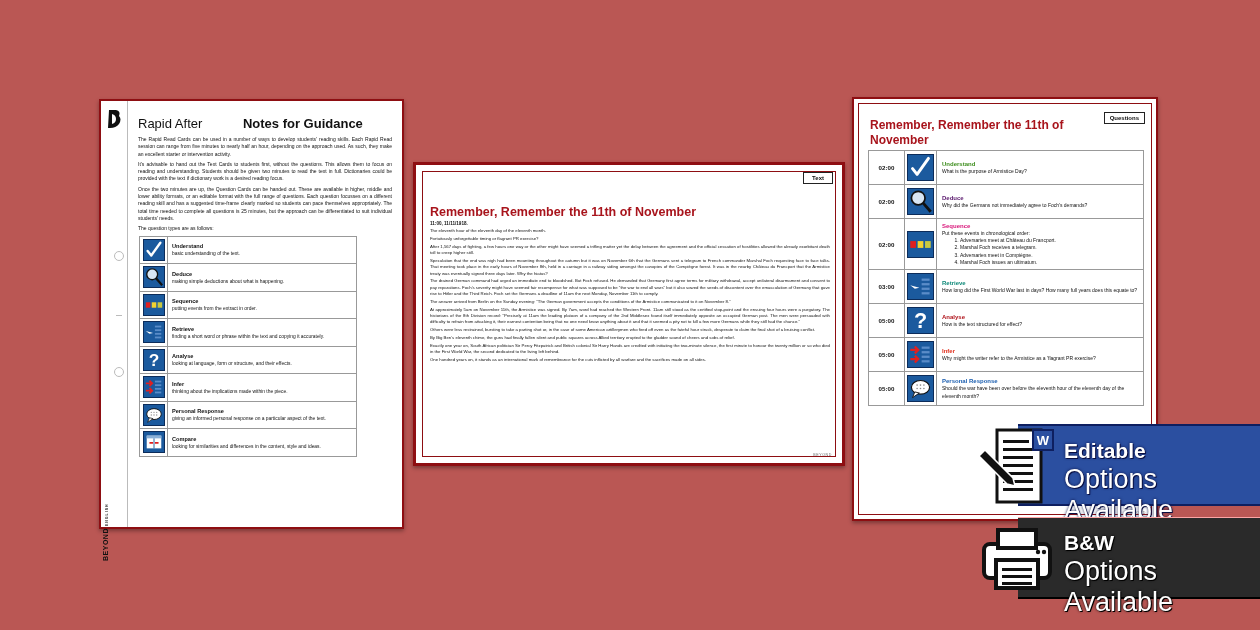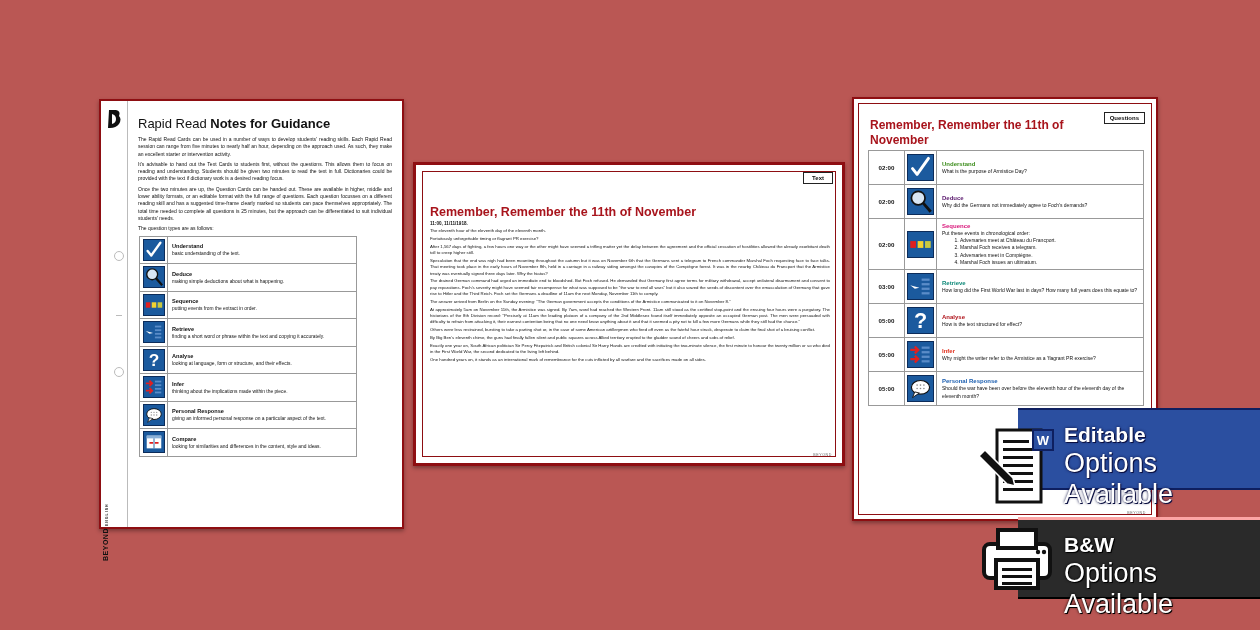--- a/index.html
+++ b/index.html
@@ -23,21 +23,21 @@
   #guide .hole { position: absolute; left: 13px; width: 10px; height: 10px; border: 1px solid #bbb; border-radius: 50%; }
   #guide .dash { position: absolute; left: 15px; width: 6px; border-top: 1px solid #bbb; }
   #guide .brand-vert {
     position: absolute; left: 1px; top: 460px;
     transform-origin: left top; transform: rotate(-90deg);
     font-size: 7px; font-weight: bold; letter-spacing: 0.5px; white-space: nowrap;
   }
   #guide .brand-vert .sub { font-size: 3.5px; letter-spacing: 1px; margin-left: 2px; }
   #guide .content { position: absolute; left: 37px; top: 15px; right: 10px; }
   #guide h1 { font-size: 13px; font-weight: normal; margin-bottom: 5px; }
-  #guide h1 b { font-weight: bold; }
+  #guide h1 b { font-weight: bold; margin-left: 37px; }
   #guide p { font-size: 5px; line-height: 7.3px; margin-bottom: 3px; text-align: justify; }
   #guide table { border-collapse: collapse; width: 218px; margin-left: 1px; margin-top: 3px; }
   #guide td { border: 1px solid #999; vertical-align: middle; }
   #guide td.ic { width: 28px; height: 27.5px; padding: 2px; text-align: center; }
   #guide td.tx { padding: 2px 4px; }
   #guide .tname { font-size: 5.6px; font-weight: bold; line-height: 8px; }
   #guide .tdesc { font-size: 4.9px; line-height: 7px; }
 
   .icon-box {
     display: inline-block; width: 22px; height: 22px;
@@ -72,22 +72,22 @@
   #qcard td.ic { width: 30px; padding: 3px 2px; text-align: center; }
   #qcard td.tx { padding: 3px 5px; }
   #qcard .icon-box { width: 27px; height: 27px; }
   #qcard .qname { font-size: 6px; font-weight: bold; line-height: 8px; }
   #qcard .qtext { font-size: 5px; line-height: 7.2px; }
   #qcard ol { font-size: 5px; line-height: 7.2px; margin-left: 18px; }
   #qcard .foot { position: absolute; right: 10px; bottom: 4px; font-size: 3.6px; color: #666; letter-spacing: 0.6px; }
 
   
   .banner { position: absolute; left: 1018px; width: 242px; height: 82px; }
-  #editable { top: 408px; background: #2B4FA0; border-top: 2px solid #0E1F60; border-bottom: 2px solid #0E1F60; }
-  #bw { top: 517px; background: #2A2A2A; border-top: 3px solid #fca5a5; border-bottom: 2px solid #000; }
+  #editable { top: 424px; background: #2B4FA0; border-top: 2px solid #0E1F60; border-bottom: 2px solid #0E1F60; }
+  #bw { top: 517px; background: #2A2A2A; border-top: 1px solid #fca5a5; border-bottom: 2px solid #000; }
   .banner .l1 { position: absolute; left: 46px; top: 13px; color: #fff; font-size: 21px; font-weight: bold; text-shadow: 0 0 3px #0a0f40, 1px 1px 0 #0a0f40; }
   .banner .l2 { position: absolute; left: 46px; top: 38px; color: #fff; font-size: 27px; text-shadow: 0 0 3px #0a0f40, 1px 1px 0 #0a0f40; }
   #bw .l1, #bw .l2 { text-shadow: 0 0 3px #000, 1px 1px 0 #000; }
   .banner-icon { position: absolute; }
 </style>
 </head>
 <body>
 
 <div class="page" id="guide">
   <div class="margin-line"></div>
@@ -95,21 +95,21 @@
     <path d="M2 1 L9 1 Q14 2 12 7 Q15 10 12 15 Q9 19 3 19 L1 19 Z M5 5 L5 15 Q9 14 9 10 Q9 6 5 5 Z" fill="#111"></path>
   </svg>
   <div class="hole" style="top:150px"></div>
   <div class="dash" style="top:214px"></div>
   <div class="hole" style="top:266px"></div>
   <div class="brand-vert">
     <span>BEYOND</span><span class="sub">ENGLISH</span>
   </div>
 
   <div class="content">
-    <h1><span>Rapid Read </span><b>Notes for Guidance</b></h1>
+    <h1><span>Rapid After </span><b>Notes for Guidance</b></h1>
     <p>The Rapid Read Cards can be used in a number of ways to develop students' reading skills. Each Rapid Read session can range from five minutes to nearly half an hour, depending on the approach used. As such, they make an excellent starter or intervention activity.</p>
     <p>It's advisable to hand out the Text Cards to students first, without the questions. This allows them to focus on reading and understanding. Students should be given two minutes to read the text in full. Dictionaries could be provided with the text if dictionary work is a desired reading focus.</p>
     <p>Once the two minutes are up, the Question Cards can be handed out. These are available in higher, middle and lower ability formats, or an editable format with the full range of questions. Each question focusses on a different reading skill and has a suggested time-frame clearly marked so students can pace themselves appropriately. The total time needed to complete all questions is 25 minutes, but the approach can be differentiated to suit individual students' needs.</p>
     <p>The question types are as follows:</p>
     <table>
       <tbody id="guide-rows">
           <tr>
             <td class="ic"><span class="icon-box"><svg viewBox="0 0 22 22">
                   <path d="M4 12 L8 17 L18 3" stroke="#fff" stroke-width="2.6" fill="none" stroke-linecap="round" stroke-linejoin="round"></path>
                 </svg></span></td>

